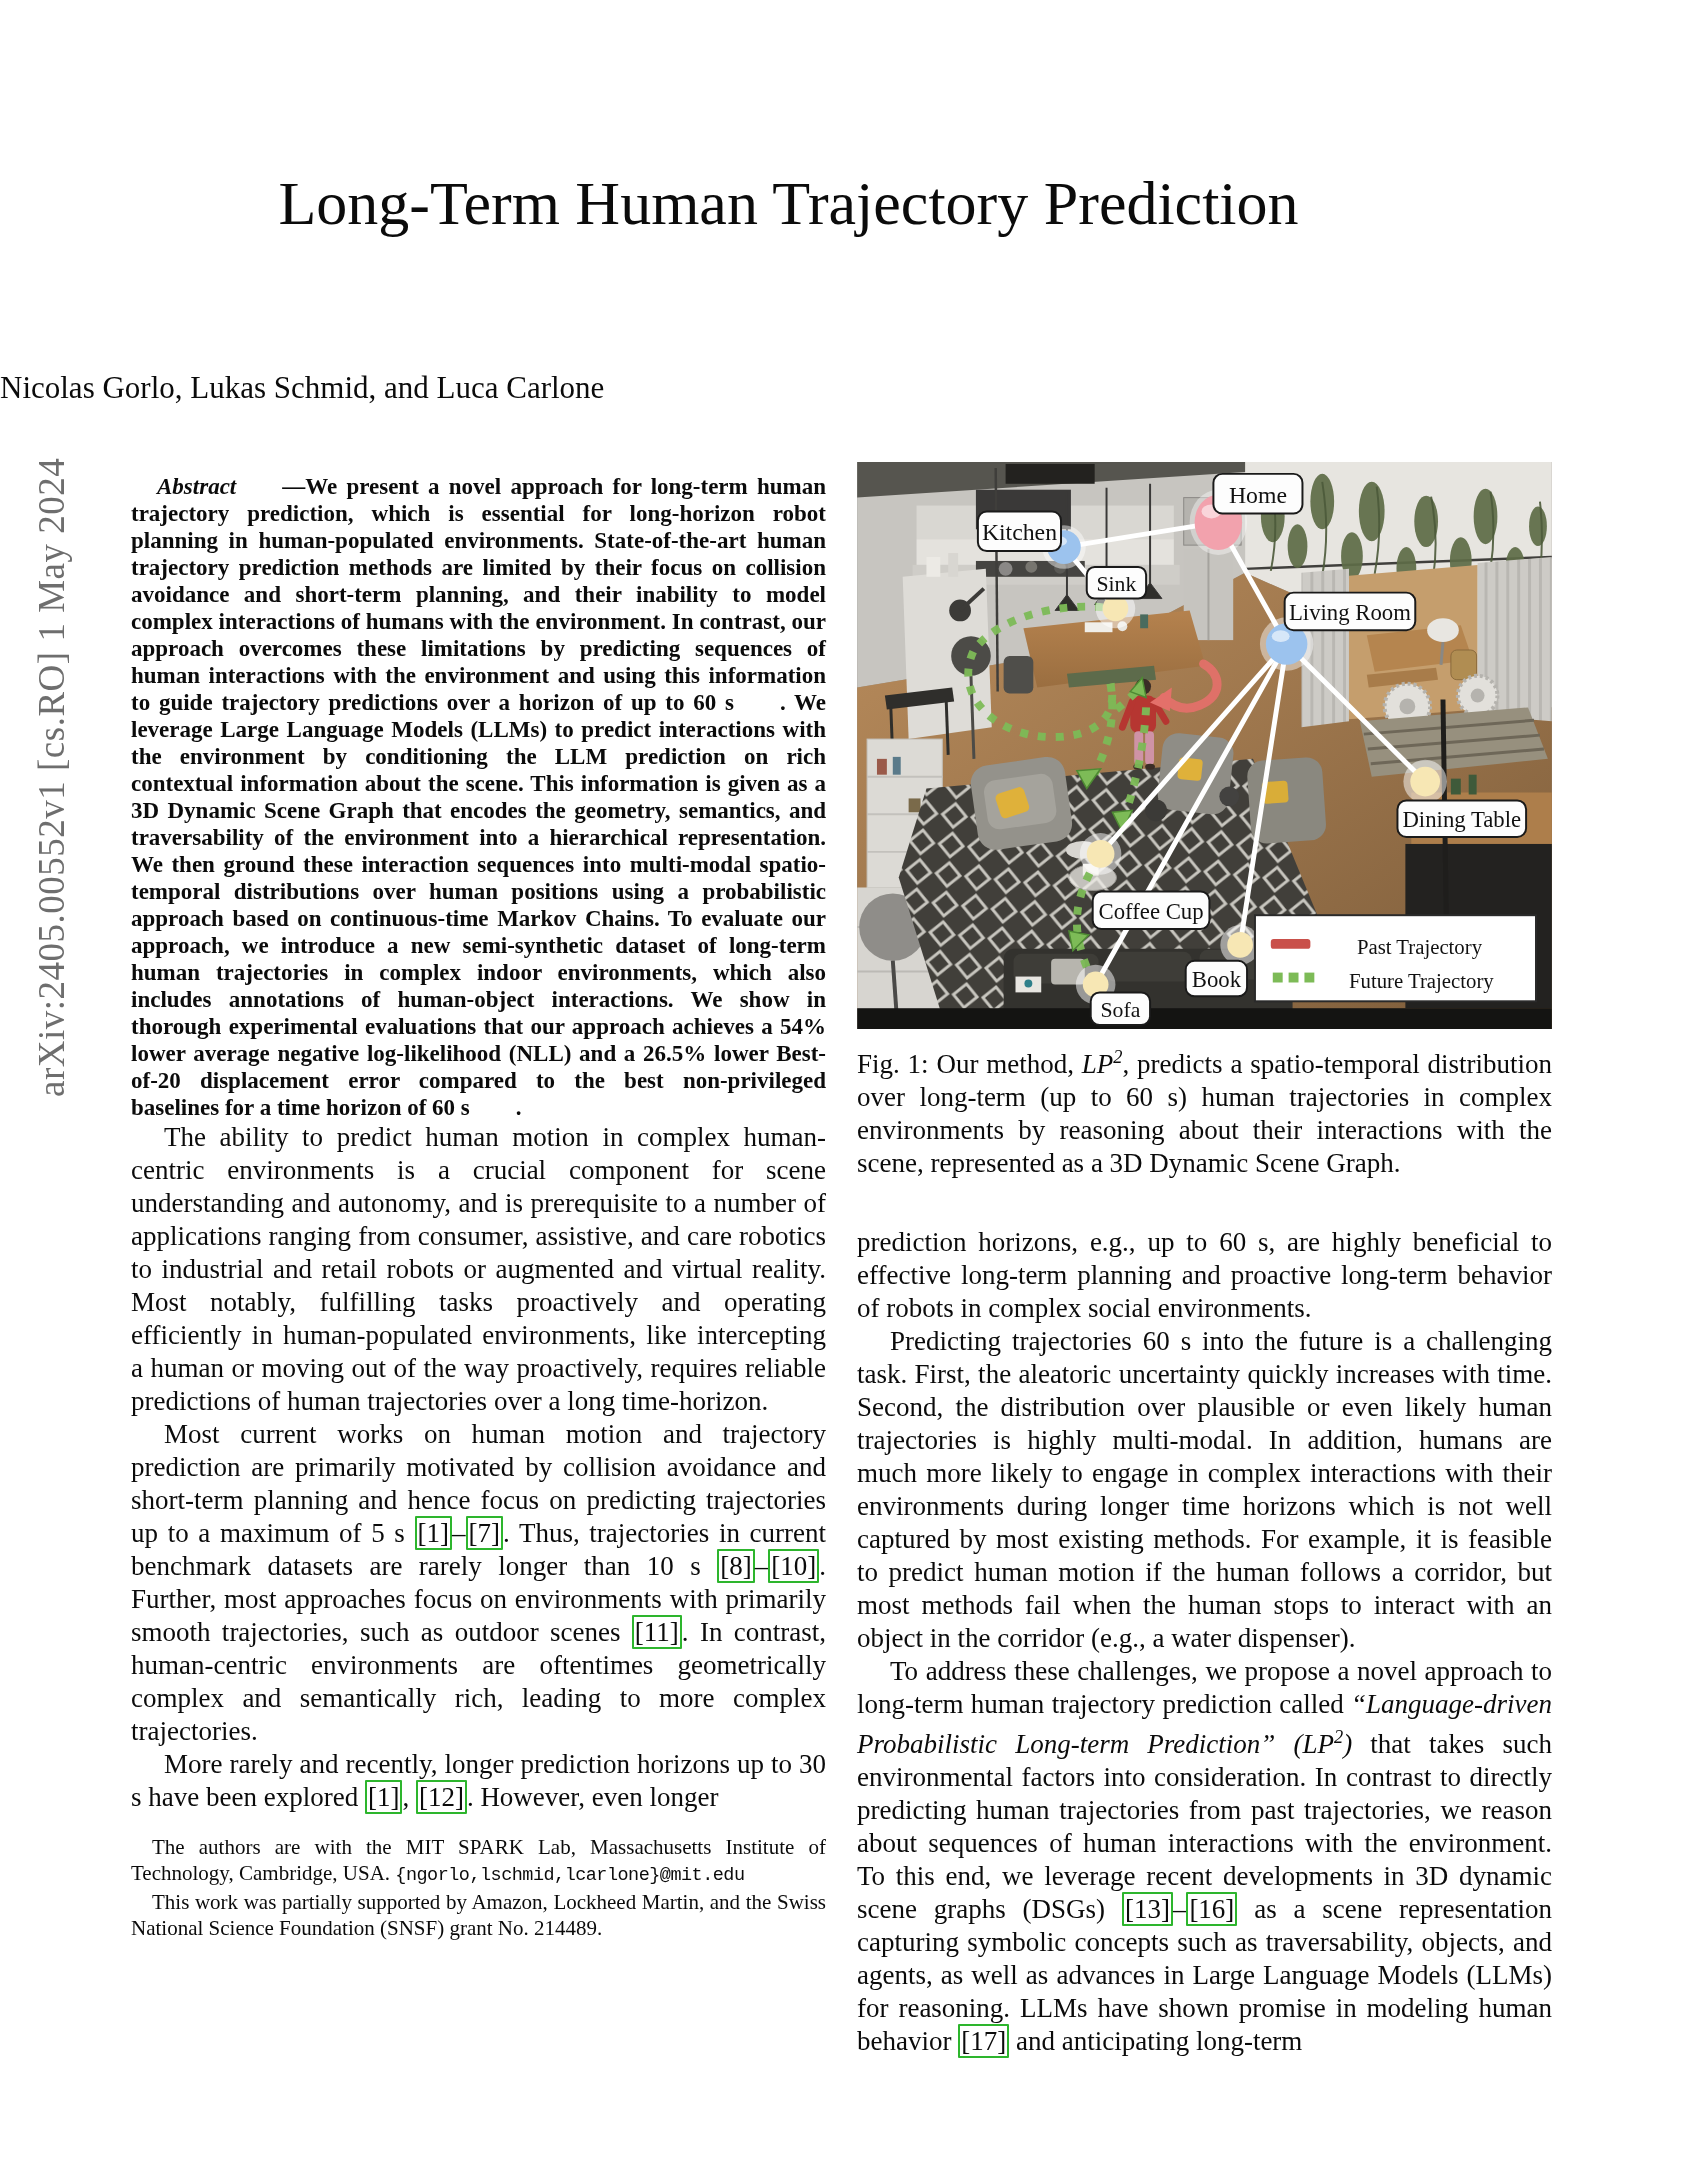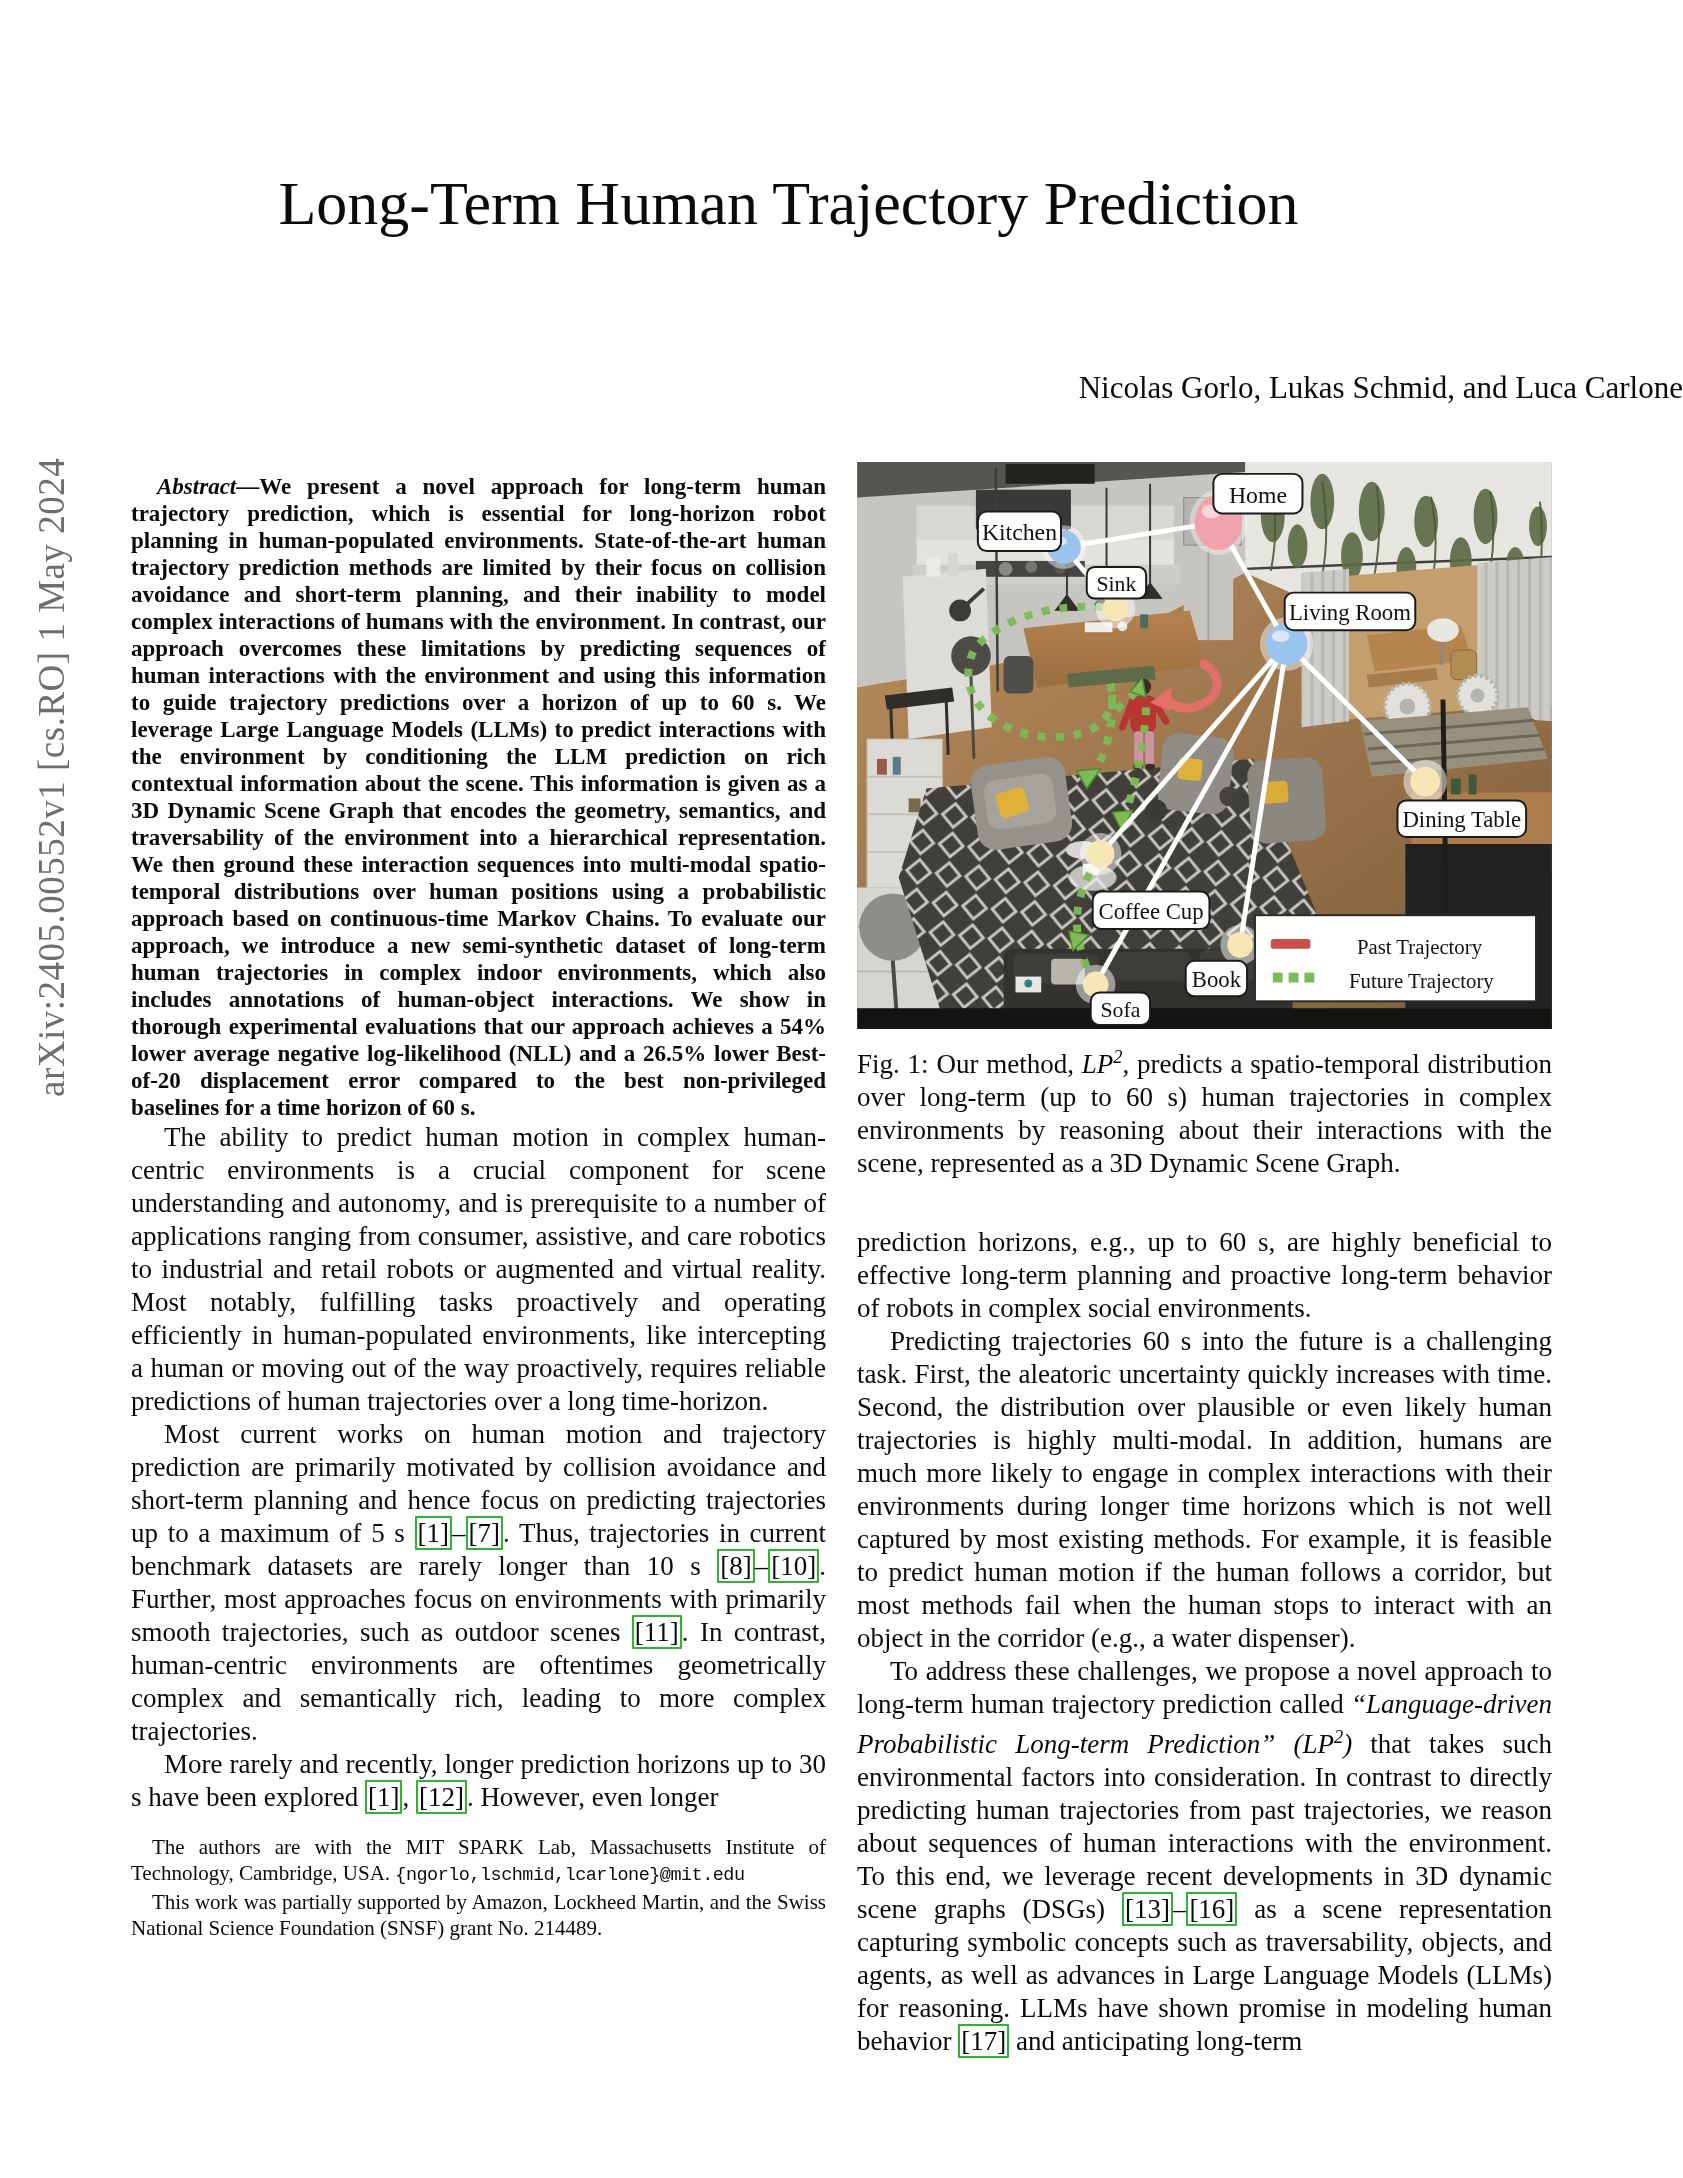--- a/index.html
+++ b/index.html
@@ -5,28 +5,28 @@
   html,body{margin:0;padding:0;background:#ffffff;}
   .page{position:relative;width:1683px;height:2178px;background:#ffffff;overflow:hidden;
         font-family:"Liberation Serif","DejaVu Serif",serif;color:#0b0b0b;}
 
   .arxiv-strip{position:absolute;left:30px;top:394px;height:703px;
         writing-mode:vertical-rl;transform:rotate(180deg);
         font-size:37px;color:#6e6e6e;white-space:nowrap;letter-spacing:0.5px;}
 
   .title{position:absolute;left:0;top:163px;width:1577px;text-align:center;
         font-size:62px;line-height:80px;font-weight:normal;}
-  .authors{position:absolute;left:0;top:370px;width:1683px;text-align:right;font-size:31px;}
+  .authors{position:absolute;left:0;top:370px;width:1683px;text-align:left;font-size:31px;}
 
   .col-left{position:absolute;left:131px;top:473px;width:695px;}
   .col-right{position:absolute;left:857px;top:462px;width:695px;}
 
   .abstract{font-size:23px;line-height:27px;font-weight:bold;text-align:justify;text-indent:26px;}
   .seg-m{font-weight:bold;margin-top:21px;}
-  .seg-b{font-weight:bold;}
+  .seg-b{font-weight:bold;margin-left:46px;}
   .seg-bi{font-weight:bold;font-style:italic;}
   .seg-i{font-style:italic;}
   .seg-supi{vertical-align:super;font-size:68%;font-style:italic;}
   .seg-cite{border:2px solid var(--cite,#2db52d);padding:0 1px;border-radius:1px;}
   .seg-mono{font-family:"Liberation Mono","DejaVu Sans Mono",monospace;font-size:88%;letter-spacing:-0.5px;}
 
   .sec-heading{margin-top:30px;margin-bottom:20px;text-align:center;font-size:27px;}
   .sec-heading .sc{font-variant:small-caps;letter-spacing:1.5px;margin-left:12px;}
 
   .para{font-size:27px;line-height:33px;text-align:justify;text-indent:33px;margin:0;}

